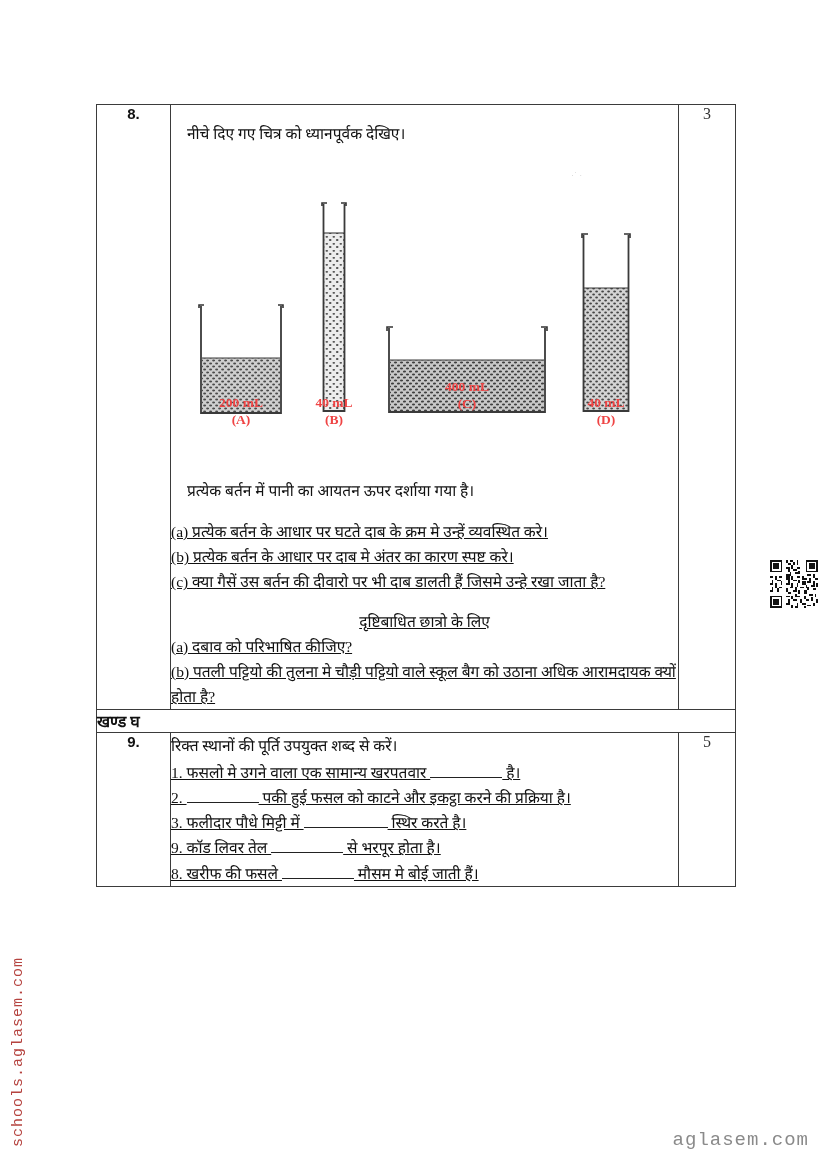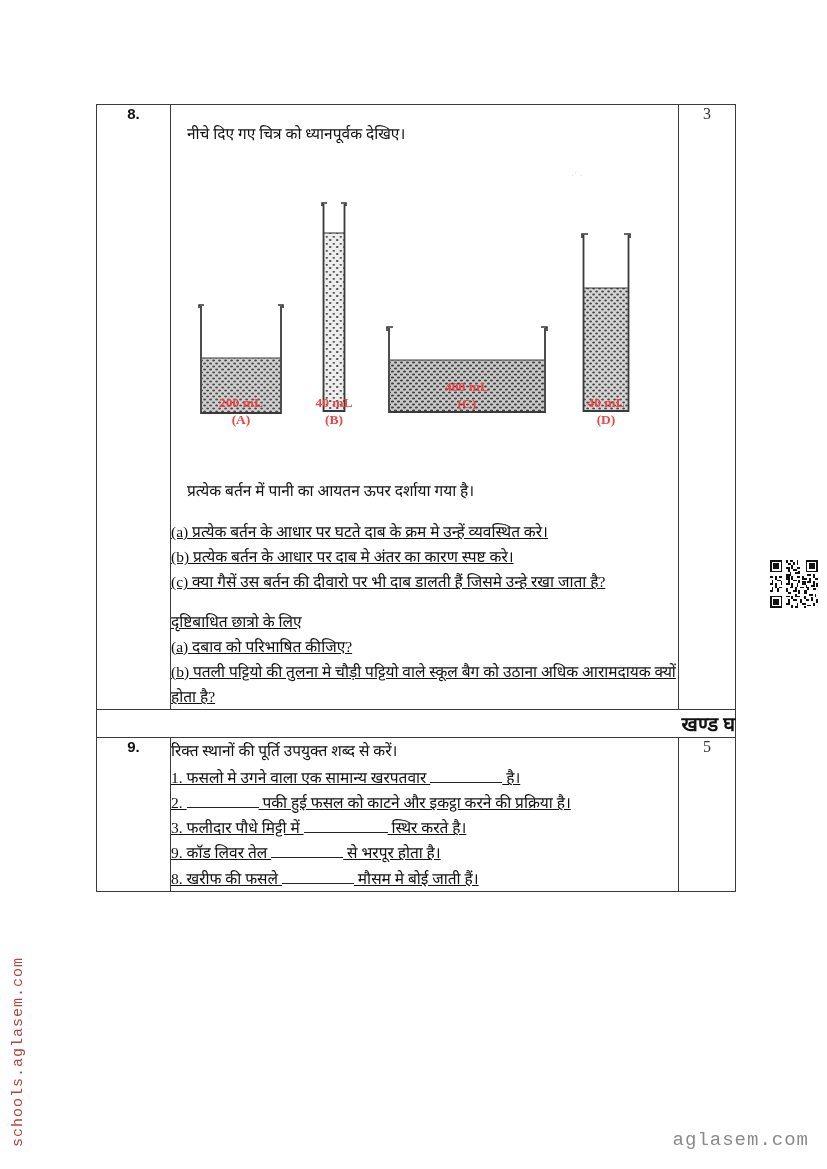--- a/index.html
+++ b/index.html
@@ -79,40 +79,41 @@
     font-family: "Liberation Serif", serif;
     color: #333;
   }
   .body-cell {
     padding: 7px 10px 9px 10px;
     font-size: 15.5px;
     line-height: 1.62;
   }
 
   .section-cell {
-    text-align: right;
+    text-align: left;
     font-weight: bold;
-    font-size: 20px;
+    font-size: 16px;
     padding: 5px 0 6px 0;
   }
 
   .q-head {
     font-weight: normal;
     margin: 0 0 2px 0;
   }
   .q-line {
     margin: 16px;
   }
   .q-sub {
     margin: 0;
     text-decoration: underline;
   }
   .underline-head {
     text-decoration: underline;
     margin: 0;
+    text-align: center;
   }
   .spacer-line { height: 14px; }
 
   .blank {
     display: inline-block;
     border-bottom: 1px solid #222;
     vertical-align: baseline;
   }
   .blank-m { width: 72px; }
   .blank-l { width: 84px; }

